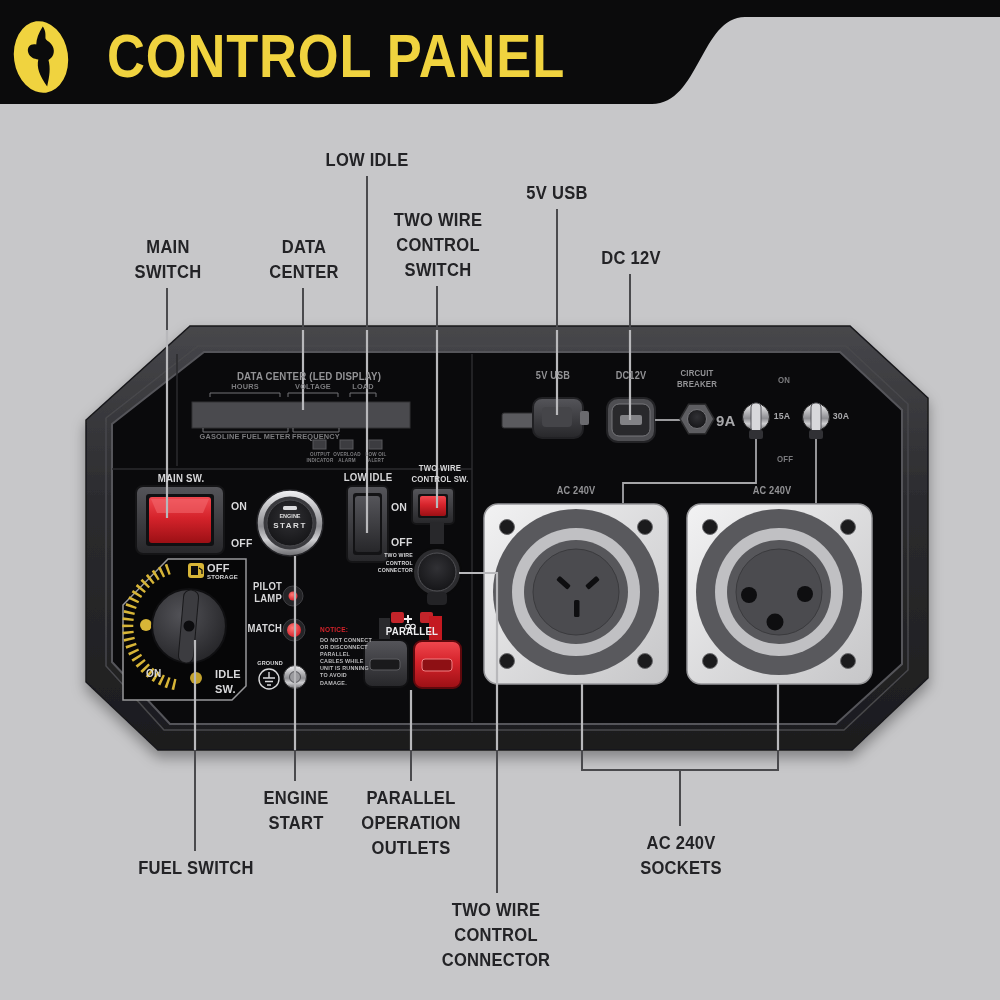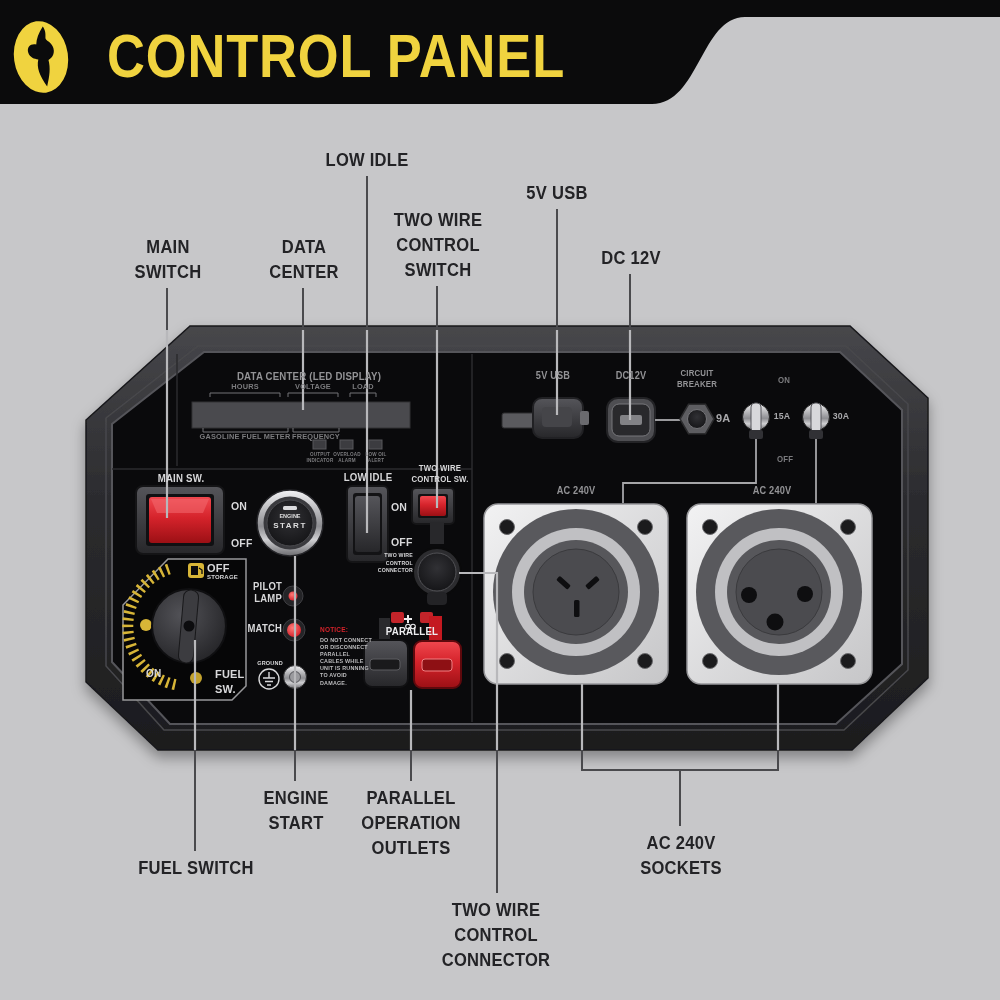--- a/index.html
+++ b/index.html
@@ -14,21 +14,21 @@
   .pt{position:absolute;font-weight:bold;white-space:pre-line;letter-spacing:.2px;}
   .cx{transform:translateX(-50%) scaleX(.92);transform-origin:50% 0;text-align:center;}
   .ra{transform:translateX(-100%) scaleX(.95);transform-origin:100% 0;text-align:right;}
   .s5{font-size:5px;line-height:5.8px}
   .s54{font-size:5.4px;line-height:7.1px;font-weight:bold}
   .s55{font-size:5.5px;line-height:7.5px}
   .s6{font-size:6px;line-height:7px}
   .s65{font-size:6.5px}
   .s8{font-size:8px}
   .s85{font-size:8.5px;line-height:11px}
-  .s9{font-size:11px}
+  .s9{font-size:15px}
   .s95{font-size:9.5px}
   .s10{font-size:10px;line-height:12px}
   .s105{font-size:10.5px;line-height:13px}
   .s11{font-size:11px;line-height:15px}
   .c-dim{color:#939396}.c-lite{color:#d8d8da}.c-mid{color:#a8a8ab}
   .c-faint{color:#7b7b7e}.c-red{color:#d5232b}
   #banner-title{position:absolute;left:107px;top:21px;font-size:61px;font-weight:800;
       letter-spacing:1px;color:#f0d33f;transform:scaleX(.86);transform-origin:0 0;white-space:nowrap;}
   .btn-txt{color:#dededf;font-weight:bold;position:absolute;text-align:center;}
 </style>
@@ -343,21 +343,21 @@
   <div class="pt cx s95 c-mid" style="left:782px;top:410px">15A</div>
   <div class="pt cx s95 c-mid" style="left:841px;top:410px">30A</div>
   <div class="pt cx s85 c-faint" style="left:785px;top:454px">OFF</div>
 
   <div class="pt cx s10 c-dim" style="left:576px;top:485px">AC 240V</div>
   <div class="pt cx s10 c-dim" style="left:772px;top:485px">AC 240V</div>
 
   <div class="pt s11 c-lite" style="left:207px;top:561px">OFF</div>
   <div class="pt s6 c-lite" style="left:207px;top:574px">STORAGE</div>
   <div class="pt s10 c-lite" style="left:146px;top:668px">ON</div>
-  <div class="pt s11 c-lite" style="left:215px;top:667px">FUEL
+  <div class="pt s11 c-lite" style="left:215px;top:667px">IDLE
 SW.</div>
 
   <div class="pt ra s10 c-lite" style="left:282px;top:581px">PILOT
 LAMP</div>
   <div class="pt ra s10 c-lite" style="left:282px;top:623px">MATCH</div>
   <div class="pt cx s6 c-lite" style="left:270px;top:660px">GROUND</div>
 
   <div class="pt s65 c-red" style="left:320px;top:626px">NOTICE:</div>
   <div class="pt s54" style="left:320px;top:637px;color:#bcbcbe">DO NOT CONNECT
 OR DISCONNECT

